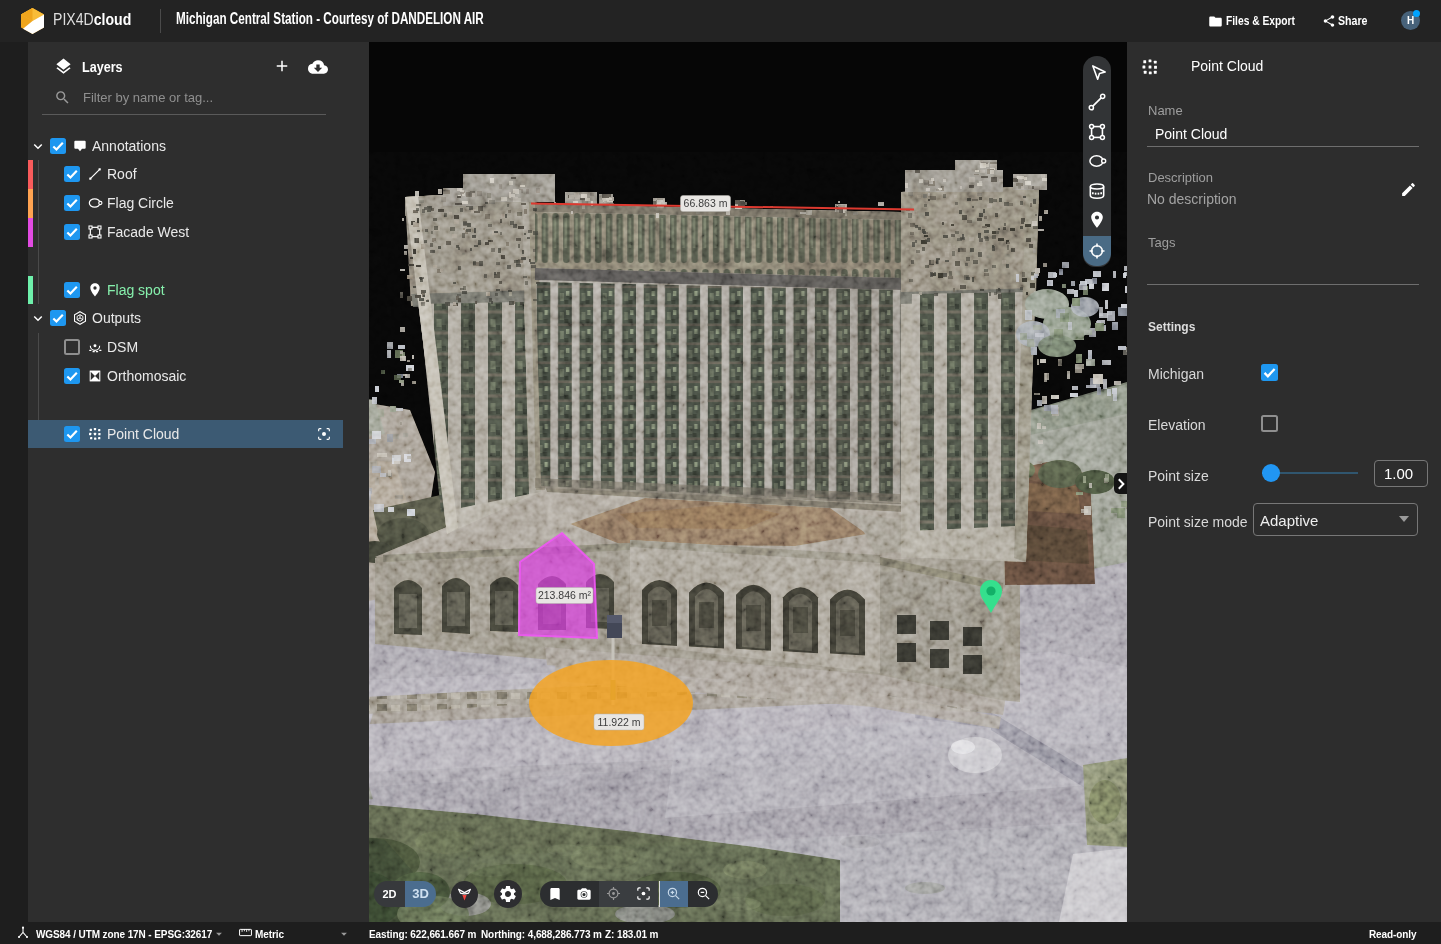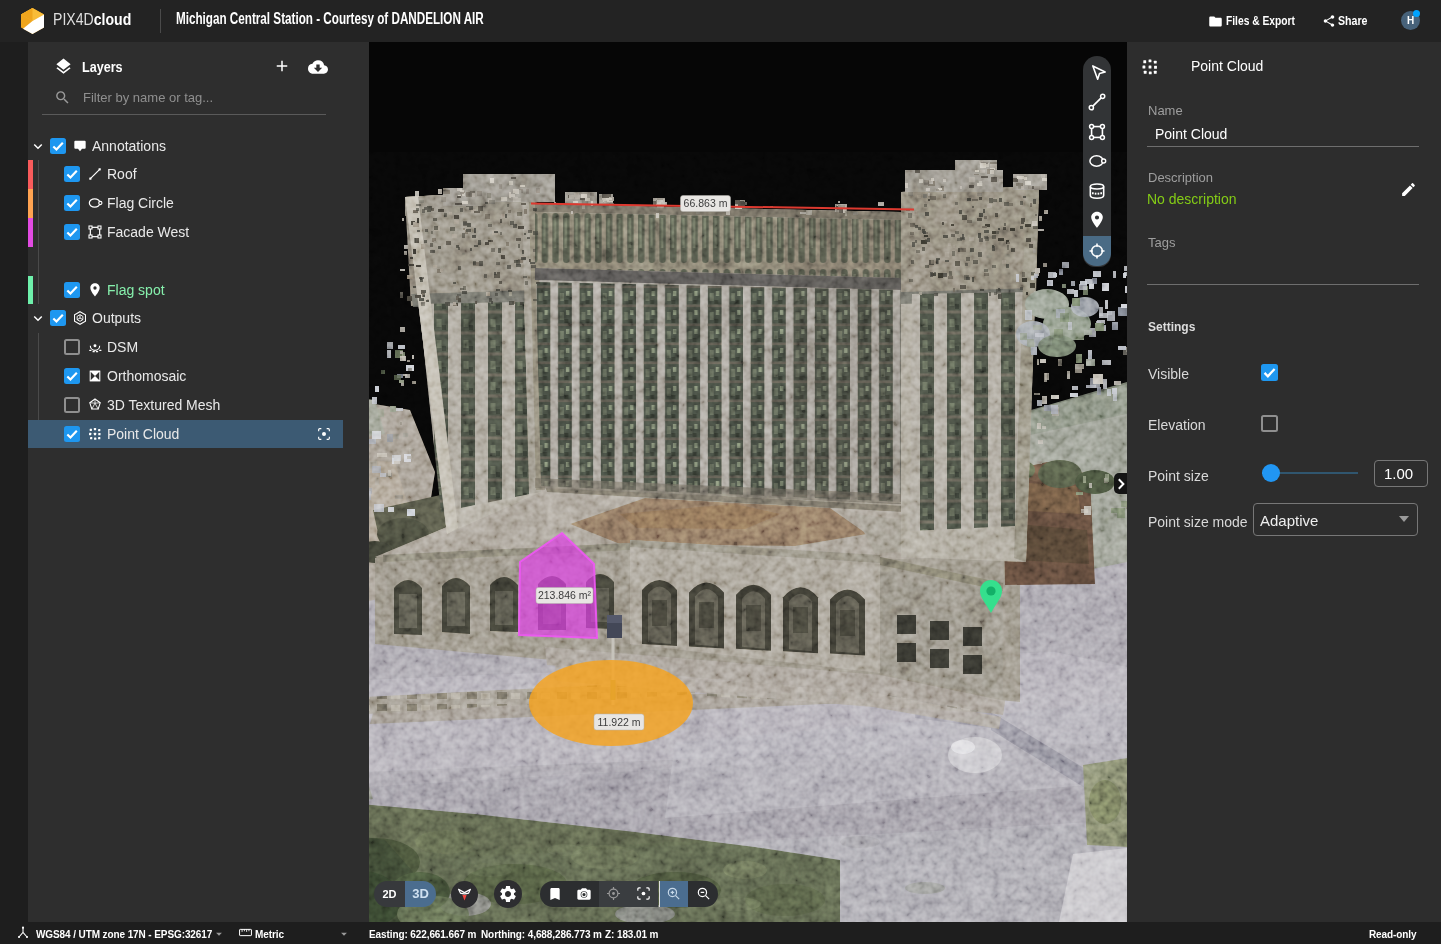--- a/index.html
+++ b/index.html
@@ -148,28 +148,20 @@
 <div class="trow" style="top:362.0px;height:28.8px;">
         <span style="position:absolute;left:36px;top:6px"><span class="cb " style="width:16px;height:16px"><svg width="16" height="16" viewBox="0 0 24 24">
               <path fill="none" stroke="#fff" stroke-width="3.2" d="M5 12.6l4.7 4.7L19.2 7"></path>
             </svg></span></span>
         <span style="position:absolute;left:59px;top:6px"><svg width="16" height="16" viewBox="0 0 24 24">
             <path fill="#fff" d="M4 4h16v16H4z" fill-opacity="0"></path>
             <path fill="#fff" d="M4 4h16L12 12zM4 20h16L12 12z"></path>
             <path fill="none" stroke="#fff" stroke-width="1.6" d="M4.8 4.8h14.4v14.4H4.8z"></path>
           </svg></span>
         <span style="position:absolute;left:79px;top:0;line-height:28.8px;font-size:14px;color:#e9e9e9">Orthomosaic</span>
-      </div>
-<div class="trow" style="top:390.79999999999995px;height:28.8px;">
-        <span style="position:absolute;left:36px;top:6px"><span class="cbu " style="width:16px;height:16px"></span></span>
-        <span style="position:absolute;left:59px;top:6px"><svg width="16" height="16" viewBox="0 0 24 24">
-            <path fill="none" stroke="#fff" stroke-width="1.6" d="M12 3l7.8 5.7-3 9.3H7.2l-3-9.3z"></path>
-            <path fill="none" stroke="#fff" stroke-width="1.2" d="M12 3v6.2m0 0l-7.8-.5m7.8.5l7.8-.5M12 9.2l-4.8 9.1M12 9.2l4.8 9.1"></path>
-          </svg></span>
-        <span style="position:absolute;left:79px;top:0;line-height:28.8px;font-size:14px;color:#e9e9e9">3D Textured Mesh</span>
       </div>
 <div class="trow sel" style="top:419.6px;height:28.8px;">
         <span style="position:absolute;left:36px;top:6px"><span class="cb " style="width:16px;height:16px"><svg width="16" height="16" viewBox="0 0 24 24">
               <path fill="none" stroke="#fff" stroke-width="3.2" d="M5 12.6l4.7 4.7L19.2 7"></path>
             </svg></span></span>
         <span style="position:absolute;left:59px;top:6px"><svg width="16" height="16" viewBox="0 0 24 24">
             <g fill="#fff">
               <rect x="4" y="4" width="3.4" height="3.4" rx="0.6"></rect>
               <rect x="10.3" y="3" width="3.4" height="3.4" rx="0.6"></rect>
               <rect x="16.6" y="4.5" width="3.4" height="3.4" rx="0.6"></rect>
@@ -1219,28 +1211,28 @@
           <rect x="10.6" y="17.3" width="3.4" height="3.4" rx="0.6"></rect>
           <rect x="16.6" y="16.6" width="3.4" height="3.4" rx="0.6"></rect>
           <rect x="10.3" y="10.3" width="3.4" height="3.4" rx="0.6"></rect>
         </g>
       </svg></span>
   <span style="position:absolute;left:64px;top:16px;font-size:14px;font-weight:500;color:#fff">Point Cloud</span>
   <span class="glabel" style="position:absolute;left:21px;top:61px">Name</span>
   <span style="position:absolute;left:28px;top:84px;font-size:14px;color:#fff">Point Cloud</span>
   <span style="position:absolute;left:20px;top:103.5px;width:272px;height:1px;background:#6e6e6e"></span>
   <span class="glabel" style="position:absolute;left:21px;top:128px">Description</span>
-  <span style="position:absolute;left:20px;top:149px;font-size:14px;font-weight:500;color:#84cc16">No description</span>
+  <span style="position:absolute;left:20px;top:149px;font-size:14px;font-weight:500;color:#a3a3a3">No description</span>
   <span style="position:absolute;left:273px;top:139px"><svg width="17" height="17" viewBox="0 0 24 24">
         <path fill="#fff" d="M3 17.25V21h3.75L17.81 9.94l-3.75-3.75L3 17.25zM20.71 7.04c.39-.39.39-1.02 0-1.41l-2.34-2.34a.9959.9959 0 00-1.41 0l-1.83 1.83 3.75 3.75 1.83-1.83z"></path>
       </svg></span>
   <span class="glabel" style="position:absolute;left:21px;top:193px">Tags</span>
   <span style="position:absolute;left:20px;top:241.5px;width:272px;height:1px;background:#6e6e6e"></span>
   <span style="position:absolute;left:21px;top:278px;font-size:12px;font-weight:700;color:#ddd">Settings</span>
-  <span style="position:absolute;left:21px;top:324px;font-size:14px;color:#d8d8d8">Visible</span>
+  <span style="position:absolute;left:21px;top:324px;font-size:14px;color:#d8d8d8">Michigan</span>
   <span style="position:absolute;left:134px;top:322px"><span class="cb " style="width:17px;height:17px"><svg width="17" height="17" viewBox="0 0 24 24">
           <path fill="none" stroke="#fff" stroke-width="3.2" d="M5 12.6l4.7 4.7L19.2 7"></path>
         </svg></span></span>
   <span style="position:absolute;left:21px;top:375px;font-size:14px;color:#d8d8d8">Elevation</span>
   <span style="position:absolute;left:134px;top:373px"><span class="cbu " style="width:17px;height:17px"></span></span>
   <span style="position:absolute;left:21px;top:426px;font-size:14px;color:#d8d8d8">Point size</span>
   <span style="position:absolute;left:135px;top:430px;width:96px;height:2px;background:#30566f"></span>
   <span style="position:absolute;left:135px;top:430px;width:9px;height:2px;background:#2196f3"></span>
   <span style="position:absolute;left:135px;top:422px;width:18px;height:18px;border-radius:50%;background:#2196f3"></span>
   <span style="position:absolute;left:247px;top:417.6px;width:54px;height:27px;border:1px solid #777;border-radius:4px;

